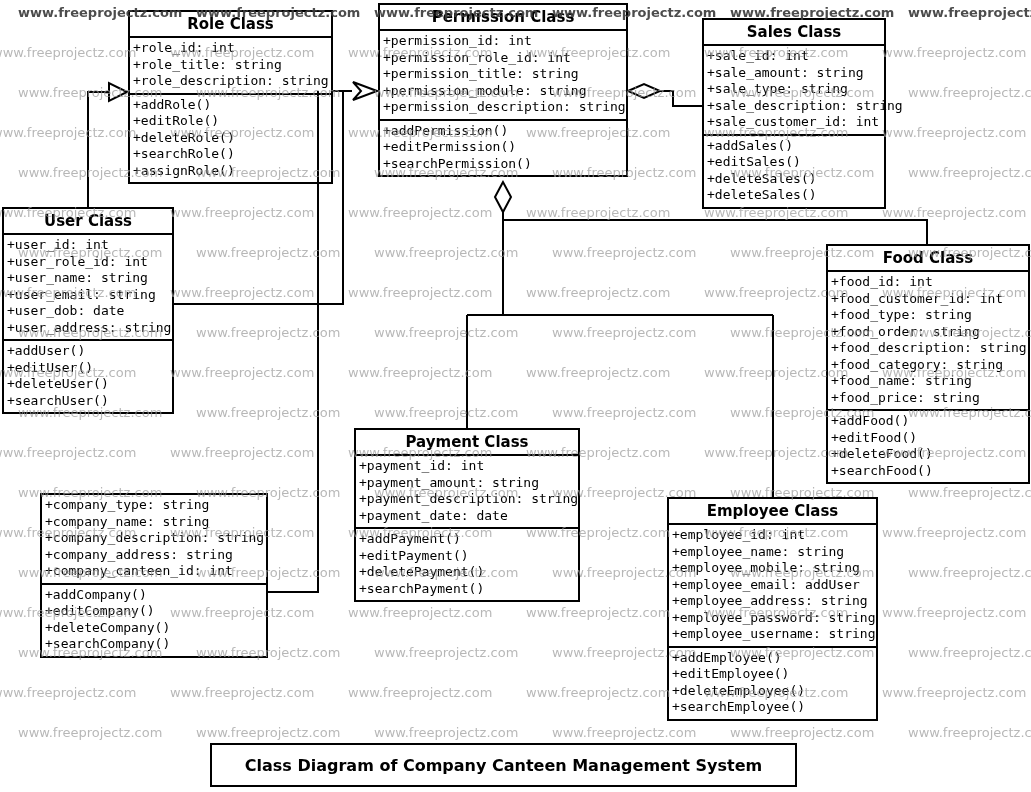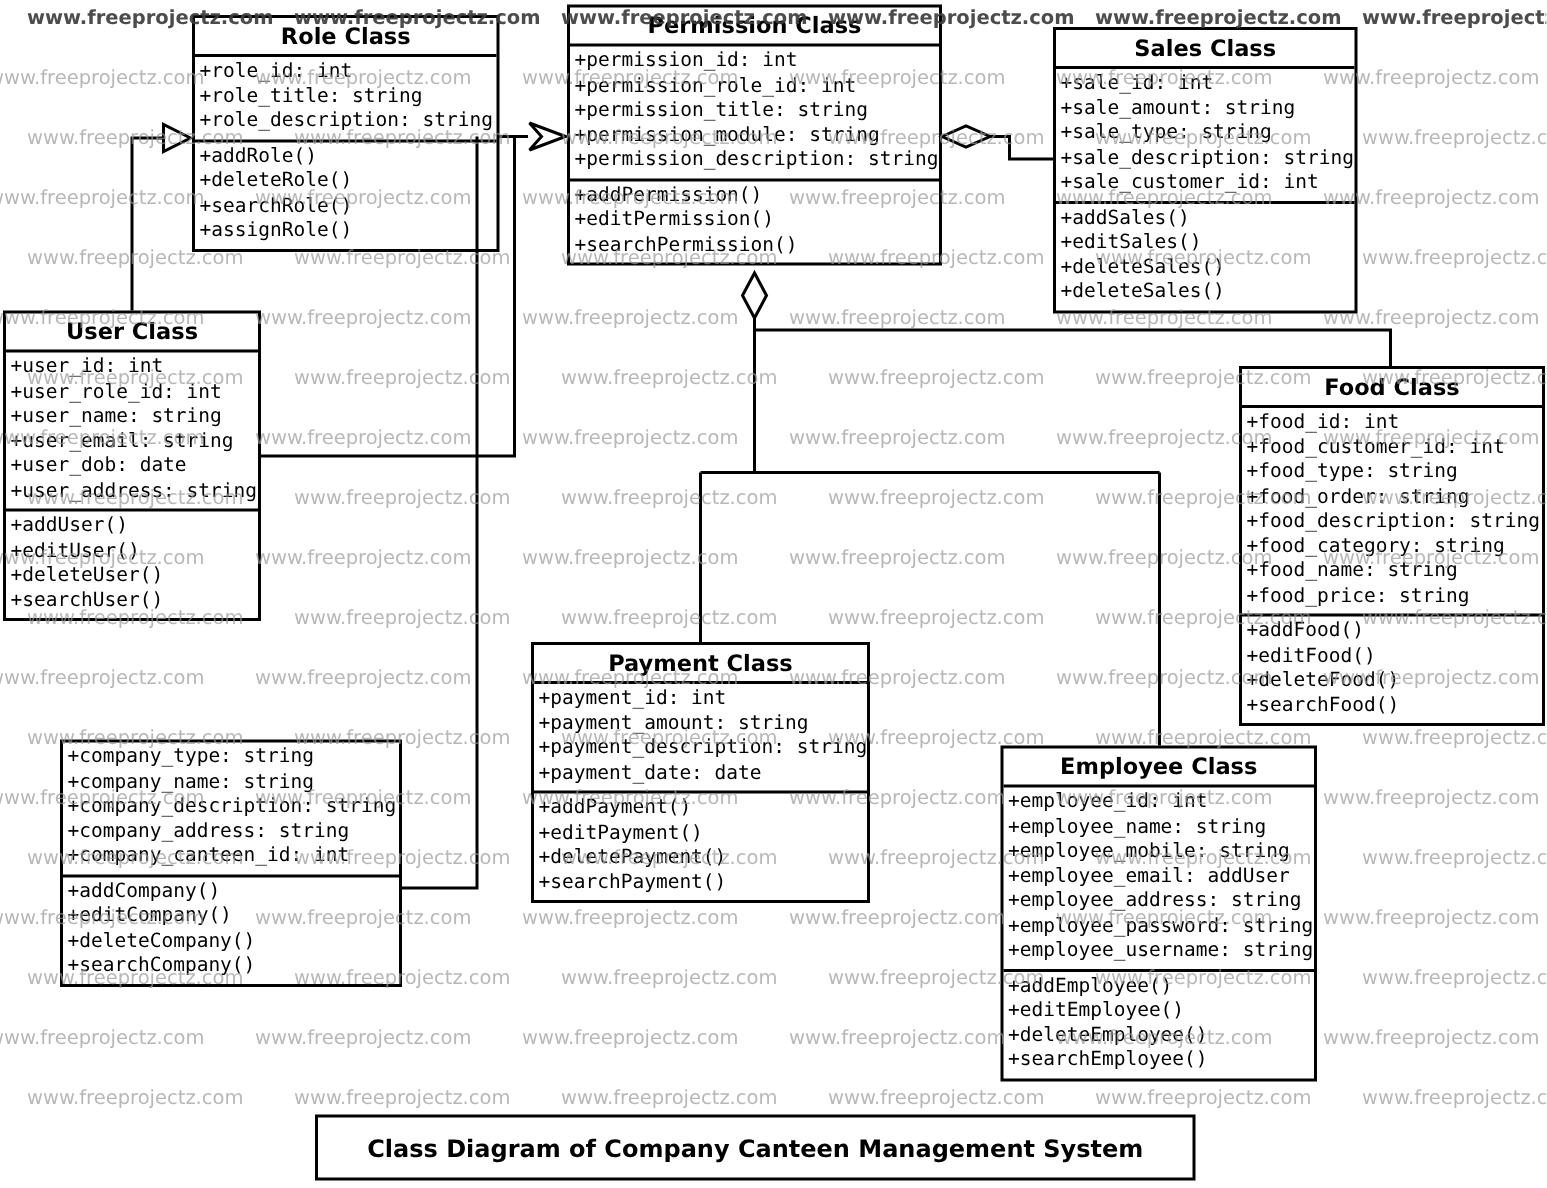--- a/index.html
+++ b/index.html
@@ -7,21 +7,21 @@
           font-family:"DejaVu Sans",sans-serif;}
   .uml{position:absolute;background:#fff;border:2px solid #000;box-sizing:border-box;z-index:1;}
   .uml-title{font-family:"DejaVu Sans",sans-serif;font-weight:bold;font-size:15px;line-height:18px;
              text-align:center;padding:3px 2px 3px;border-bottom:2px solid #000;white-space:nowrap;}
   .uml-sec{padding:2px 0 3px;}
   .uml-sec.attrs{border-bottom:2px solid #000;}
   .uml-row{font-family:"DejaVu Sans Mono",monospace;font-size:13px;line-height:16.5px;
            padding:0 3px;white-space:nowrap;color:#000;}
   #box-role{left:128px;top:10px;width:205px;}
   #box-permission{left:378px;top:3px;width:250px;}
-  #box-sales{left:702px;top:18px;width:203px;}
+  #box-sales{left:702px;top:18px;width:184px;}
   #box-user{left:2px;top:207px;width:172px;}
   #box-food{left:826px;top:244px;width:204px;}
   #box-payment{left:354px;top:428px;width:226px;}
   #box-company{left:40px;top:493px;width:228px;}
   #box-employee{left:667px;top:497px;width:211px;}
   #connector-layer{position:absolute;left:0;top:0;width:1031px;height:792px;z-index:2;pointer-events:none;}
   #watermark-layer{position:absolute;left:0;top:0;width:1031px;height:660px;z-index:3;pointer-events:none;}
   .wm{position:absolute;font-family:"DejaVu Sans",sans-serif;font-size:13px;color:#9a9a9a;opacity:.7;white-space:nowrap;}
   .wm-dark{color:#3d3d3d;font-weight:bold;opacity:.92;}
   #title-box{position:absolute;left:210px;top:743px;width:587px;height:44px;border:2px solid #000;
@@ -35,20 +35,21 @@
 
   <div class="uml" id="box-role">
     <div class="uml-title">Role Class</div>
     <div class="uml-sec attrs">
         <div class="uml-row">+role_id: int</div>
         <div class="uml-row">+role_title: string</div>
         <div class="uml-row">+role_description: string</div>
       </div>
     <div class="uml-sec methods">
         <div class="uml-row">+addRole()</div>
+        <div class="uml-row">+editRole()</div>
         <div class="uml-row">+deleteRole()</div>
         <div class="uml-row">+searchRole()</div>
         <div class="uml-row">+assignRole()</div>
       </div>
   </div>
 
   <div class="uml" id="box-permission">
     <div class="uml-title">Permission Class</div>
     <div class="uml-sec attrs">
         <div class="uml-row">+permission_id: int</div>

